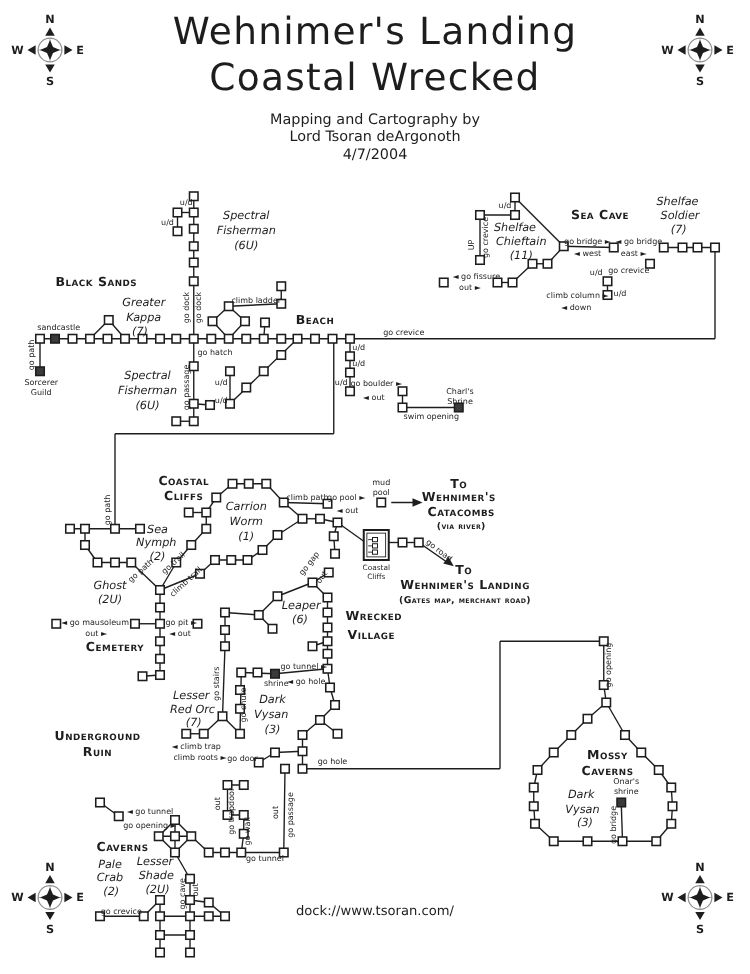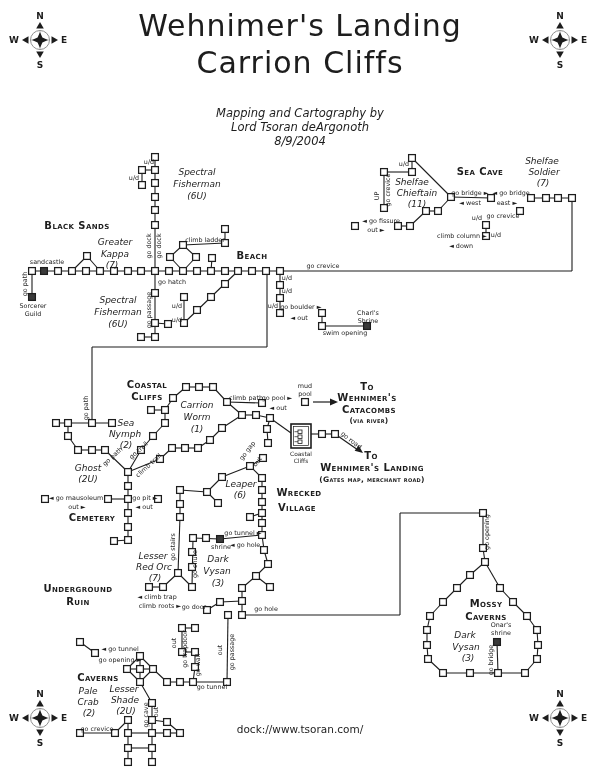--- a/index.html
+++ b/index.html
@@ -2,21 +2,21 @@
 <html><head>
 <meta charset="utf-8">
 <style>
   html,body{margin:0;padding:0;background:#fff;}
   #stage{position:relative;width:600px;height:779px;background:#fff;overflow:hidden;
          font-family:"DejaVu Sans",sans-serif;color:#1d1d1d;}
   #map-svg{position:absolute;left:0;top:0;}
   .hdr{position:absolute;left:0;top:8px;width:600px;text-align:center;pointer-events:none;}
   .t1{font-size:30px;letter-spacing:1px;}
   .t2{font-size:30px;letter-spacing:1px;margin-top:2px;}
-  .credit{margin-top:26px;font-size:11.5px;line-height:14px;font-style:italic;}
+  .credit{margin-top:8px;font-size:11.5px;line-height:14px;}
   .ftr{position:absolute;left:180px;top:721px;width:240px;text-align:center;font-size:10.5px;line-height:16.5px;}
   
   text{fill:#1d1d1d;}
   .area{font-weight:bold;font-variant:small-caps;font-size:10px;letter-spacing:.4px;}
   .areasm{font-weight:bold;font-variant:small-caps;font-size:7.5px;letter-spacing:.3px;}
   .creature{font-style:italic;font-size:9px;}
   .path{font-size:6.4px;}
   .tiny{font-size:5.9px;}
   .cletter{font-weight:bold;font-size:9px;}
 </style>
@@ -559,24 +559,24 @@
       <path d="M542,718 L548.5,714.2 L548.5,721.8 Z" fill="#1d1d1d"></path>
       <path d="M578,718 L571.5,714.2 L571.5,721.8 Z" fill="#1d1d1d"></path>
       <text x="560" y="696.5" text-anchor="middle" class="cletter">N</text>
       <text x="560" y="746" text-anchor="middle" class="cletter">S</text>
       <text x="539" y="721.2" text-anchor="end" class="cletter">W</text>
       <text x="581" y="721.2" text-anchor="start" class="cletter">E</text>
     </svg>
 
   <div class="hdr">
     <div class="t1">Wehnimer's Landing</div>
-    <div class="t2">Carrion Cliffs</div>
+    <div class="t2">Coastal Wrecked</div>
     <div class="credit">
       <div>Mapping and Cartography by</div>
       <div>Lord Tsoran deArgonoth</div>
-      <div>8/9/2004</div>
+      <div>4/7/2004</div>
     </div>
   </div>
 
   <div class="ftr">
     <div>dock://www.tsoran.com/</div>
   </div>
 </div>
 
 </body></html>

